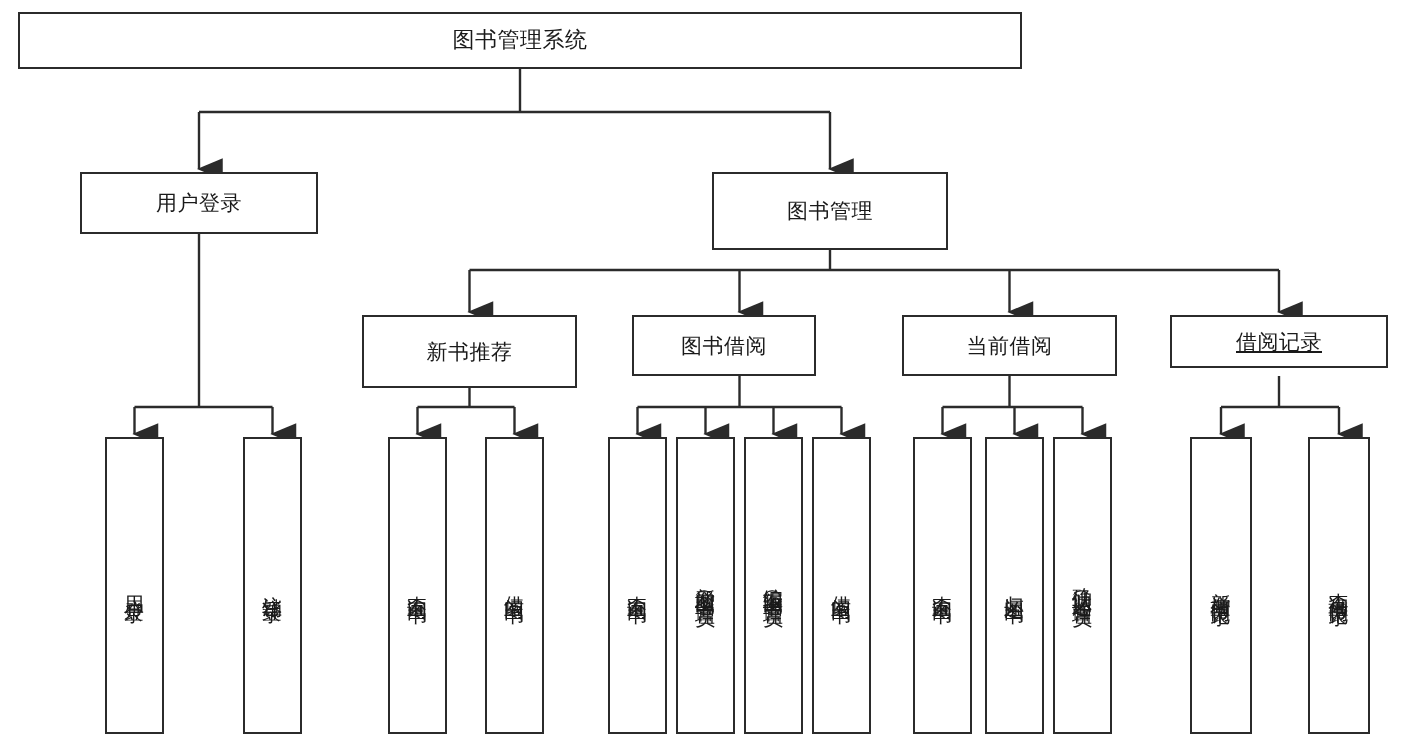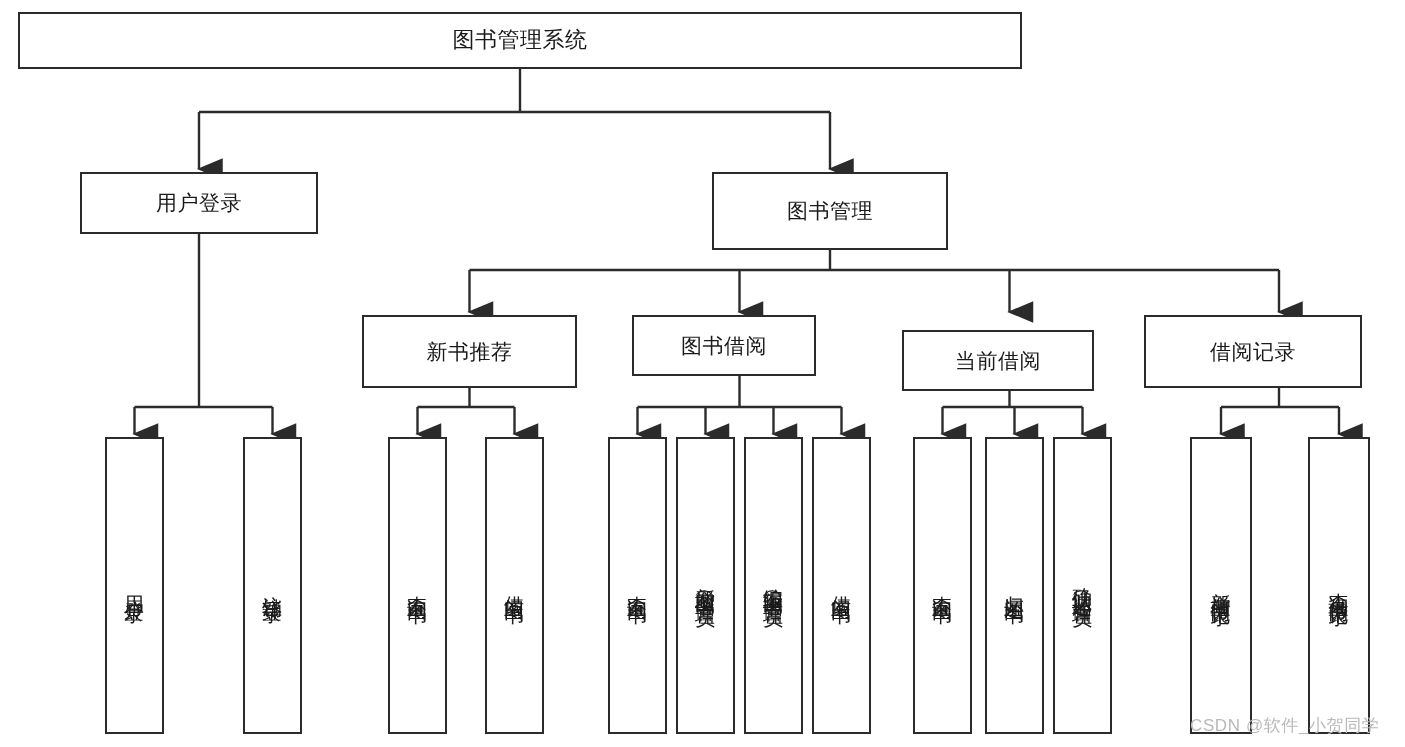--- a/index.html
+++ b/index.html
@@ -126,24 +126,24 @@
       </div>
       <div class="node horiz" style="left: 712px; top: 172px; width: 236px; height: 78px;">
         <span class="node-label">图书管理</span>
       </div>
       <div class="node horiz" style="left: 362px; top: 315px; width: 215px; height: 73px;">
         <span class="node-label">新书推荐</span>
       </div>
       <div class="node horiz" style="left: 632px; top: 315px; width: 184px; height: 61px;">
         <span class="node-label">图书借阅</span>
       </div>
-      <div class="node horiz" style="left: 902px; top: 330px; width: 192px; height: 61px;">
+      <div class="node horiz" style="left: 902px; top: 315px; width: 215px; height: 61px;">
         <span class="node-label">当前借阅</span>
       </div>
-      <div class="node horiz" style="left: 1144px; top: 315px; width: 218px; height: 73px;">
+      <div class="node horiz" style="left: 1170px; top: 315px; width: 218px; height: 53px; text-decoration: underline;">
         <span class="node-label">借阅记录</span>
       </div>
       <div class="node vert" style="left: 105px; top: 437px; width: 59px; height: 297px;">
         <span class="node-label">用户登录</span>
       </div>
       <div class="node vert" style="left: 243px; top: 437px; width: 59px; height: 297px;">
         <span class="node-label">注销登录</span>
       </div>
       <div class="node vert" style="left: 388px; top: 437px; width: 59px; height: 297px;">
         <span class="node-label">查询图书</span>
@@ -173,15 +173,14 @@
         <span class="node-label">确认归还（管理员）</span>
       </div>
       <div class="node vert" style="left: 1190px; top: 437px; width: 62px; height: 297px;">
         <span class="node-label">新增借阅记录</span>
       </div>
       <div class="node vert" style="left: 1308px; top: 437px; width: 62px; height: 297px;">
         <span class="node-label">查询借阅记录</span>
       </div>
     </div>
 
-  <div class="watermark" style="left:1190px; top:714px;">CSDN @软件_小贺同学</div>
 
 </div>
 
 </body></html>

